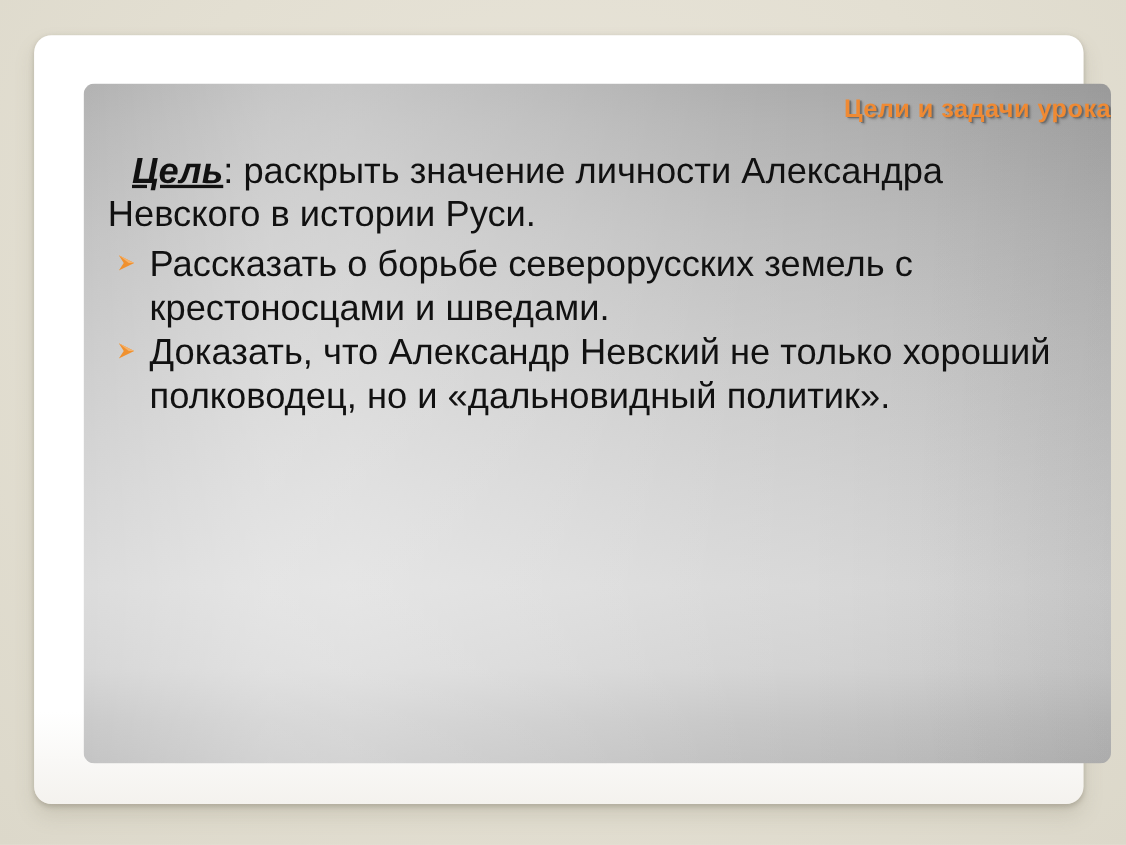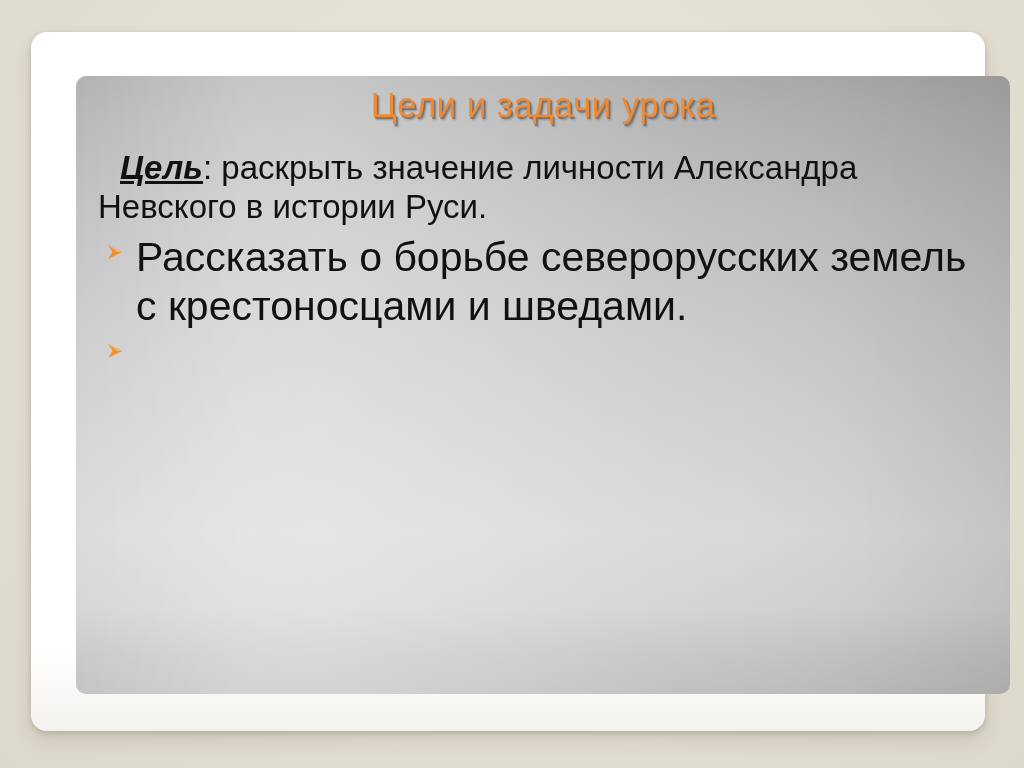--- a/index.html
+++ b/index.html
@@ -77,23 +77,23 @@
       rgba(255,255,255,0.10) 45%,
       rgba(255,255,255,0.00) 70%,
       rgba(0,0,0,0.045) 100%);
   }
 
   
   #slide-title {
     position: relative;
     margin: 0;
     padding-top: 9px;
-    text-align: center;
-    font-size: 35px;
-    font-weight: normal;
+    text-align: right;
+    font-size: 23px;
+    font-weight: bold;
     letter-spacing: 0.4px;
     color: #f08a33;
     text-shadow:
        1.5px 1.5px 0 rgba(90, 90, 90, 0.55),
        2.5px 2.5px 2px rgba(70, 70, 70, 0.40);
     white-space: nowrap;
   }
 
   
   #body-block {
@@ -131,21 +131,21 @@
 
   #task-list {
     list-style: none;
     margin: 6px 0 0 0;
     padding: 0;
   }
   #task-list li {
     position: relative;
     margin: 0 0 0 0;
     padding-left: 38px;
-    font-size: 41px;
+    font-size: 33px;
     line-height: 1.21;
     color: #111111;
   }
   .task-bullet {
     position: absolute;
     left: 6px;
     top: 8px;
     width: 22px;
     height: 22px;
     line-height: 1;
@@ -183,20 +183,21 @@
           </li>
 
 
           <li>
             <span class="task-bullet">
               <svg width="22" height="22" viewBox="0 0 22 22" aria-hidden="true">
                 <path d="M4 4 L18 11 L4 18 L8.5 11 Z" fill="#f0912f"></path>
                 <path d="M4 4 L18 11 L13 11 Z" fill="#f6b26b"></path>
               </svg>
             </span>
+            <span> Доказать, что Александр Невский не только хороший полководец, но и «дальновидный политик».</span>
           </li>
 
         </ul>
 
       </div>
     </div>
   </div>
 </div>
 
 </body></html>

